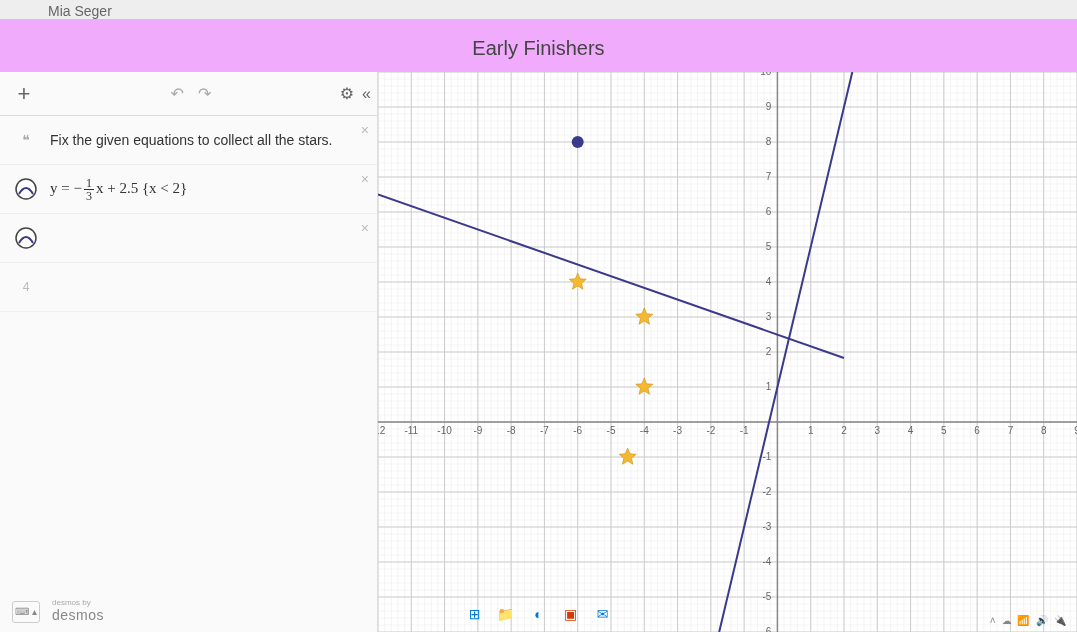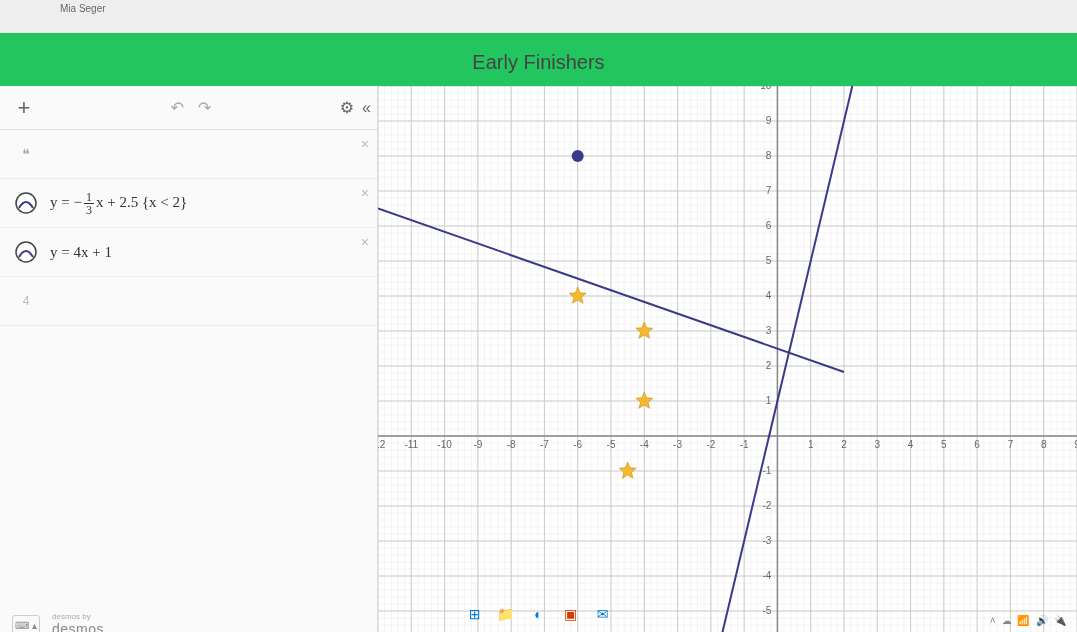--- a/index.html
+++ b/index.html
@@ -5,32 +5,32 @@
 * { margin: 0; padding: 0; box-sizing: border-box; }
 body {
   font-family: -apple-system, BlinkMacSystemFont, "Segoe UI", Arial, sans-serif;
   background: #f5f5f5;
   width: 1077px;
   height: 632px;
   overflow: hidden;
   position: relative;
 }
 .top-bar {
-  height: 33px;
+  height: 19px;
   background: #eee;
-  font-size: 10px;
+  font-size: 14px;
   color: #666;
-  padding: 3px 60px;
+  padding: 3px 48px;
 }
 .title-bar {
   text-align: center;
   font-size: 20px;
   color: #444;
   padding: 18px 0 12px 0;
-  background: #22c55e;
+  background: #f0abfc;
 }
 .main {
   display: flex;
   height: 560px;
 }
 .sidebar {
   width: 378px;
   background: #fafafa;
   border-right: 1px solid #ddd;
   position: relative;
@@ -175,20 +175,21 @@
         <span>↷</span>
       </div>
       <div class="toolbar-right">
         <span class="gear">⚙</span>
         <span class="collapse">«</span>
       </div>
     </div>
 
     <div class="row">
       <div class="marker marker-note">❝</div>
+      <div class="row-text">Fix the given equations to collect all the stars.</div>
       <div class="row-close">×</div>
     </div>
 
     <div class="row">
       <div class="marker marker-line">
         <svg viewBox="0 0 24 24">
             <circle cx="12" cy="12" r="10" fill="#fff" stroke="#444" stroke-width="1.5"></circle>
             <path d="M5 17 Q12 5 19 17" stroke="#3a3a8a" stroke-width="2" fill="none"></path>
           </svg>
       </div>
@@ -198,21 +199,20 @@
       <div class="row-close">×</div>
     </div>
 
     <div class="row">
       <div class="marker marker-line">
         <svg viewBox="0 0 24 24">
             <circle cx="12" cy="12" r="10" fill="#fff" stroke="#444" stroke-width="1.5"></circle>
             <path d="M5 17 Q12 5 19 17" stroke="#3a3a8a" stroke-width="2" fill="none"></path>
           </svg>
       </div>
-      <div class="row-text eq">y = 4x + 1</div>
       <div class="row-close">×</div>
     </div>
 
     <div class="row">
       <div class="marker" style="color:#bbb;font-size:12px">4</div>
       <div class="row-empty"></div>
     </div>
 
     <div class="footer">
       <div class="kbd-btn">⌨ ▴</div>

